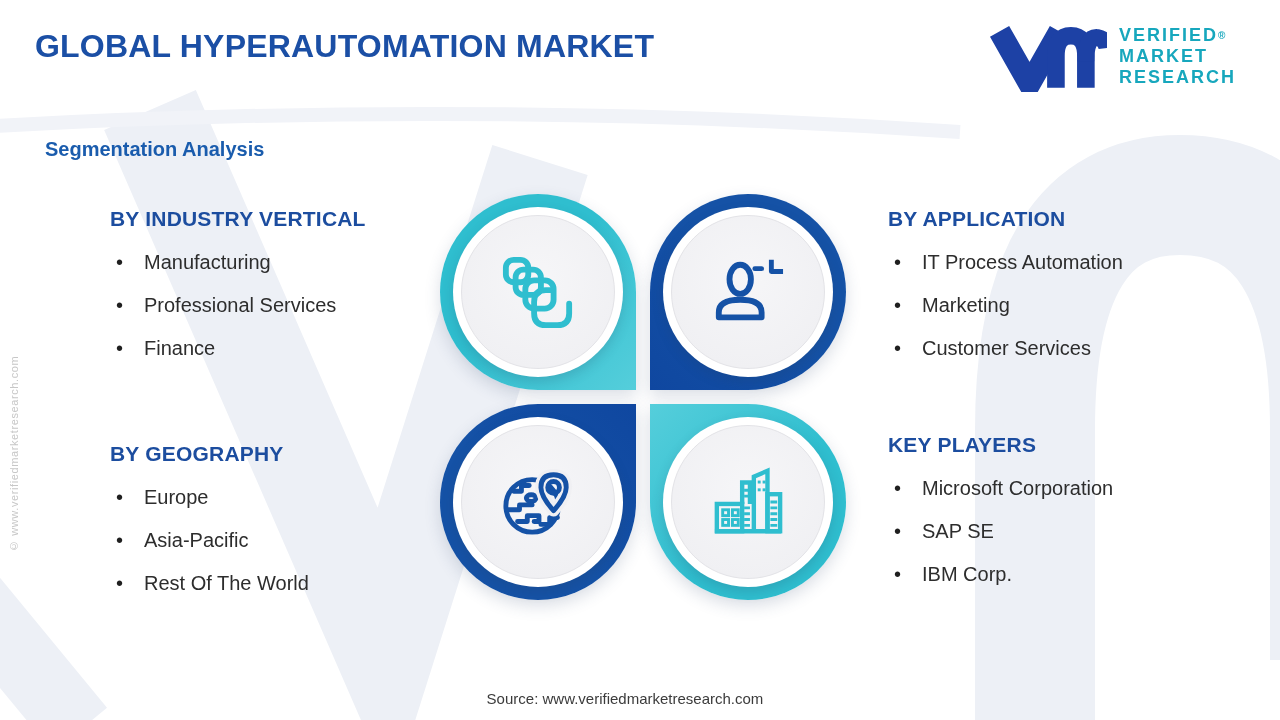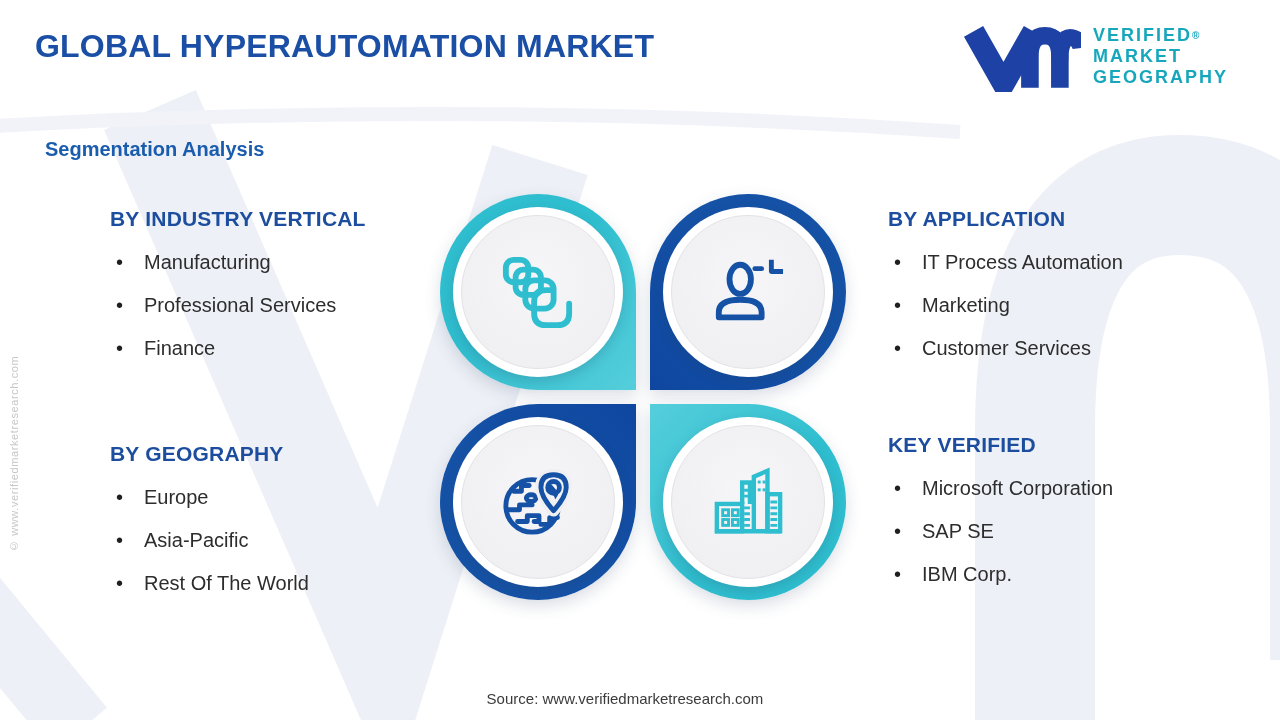--- a/index.html
+++ b/index.html
@@ -19,21 +19,21 @@
     position:absolute;left:8px;top:262px;height:290px;z-index:2;
     writing-mode:vertical-rl;transform:rotate(180deg);
     font-size:11px;color:#c7c7c7;letter-spacing:.6px;
   }
 
   
   .title{
     position:absolute;left:35px;top:28px;z-index:2;
     font-size:32px;font-weight:700;letter-spacing:.2px;color:var(--title-blue);
   }
-  .logo{position:absolute;right:52px;top:20px;z-index:2;display:flex;align-items:center;}
+  .logo{position:absolute;right:44px;top:20px;z-index:2;display:flex;align-items:center;}
   .logo-text{margin-left:12px;color:var(--logo-teal);font-weight:700;
     font-size:18px;line-height:21px;letter-spacing:2px;}
   .logo-text .reg{font-size:10px;vertical-align:top;letter-spacing:0;}
 
   .subtitle{
     position:absolute;left:45px;top:138px;z-index:2;
     font-size:20px;font-weight:700;color:var(--subtitle-blue);
   }
 
   
@@ -98,21 +98,21 @@
 
   <div class="logo">
     <svg width="118" height="72" viewBox="0 0 134 80" aria-hidden="true">
       <path d="M12 12 L46 72 L80 12" fill="none" stroke="var(--logo-navy)" stroke-width="25" stroke-linejoin="miter"></path>
       <path d="M76 76 L76 40 Q76 17 93 17 Q110 17 110 40 L110 76" fill="none" stroke="var(--logo-navy)" stroke-width="20"></path>
       <path d="M110 46 Q110 18 123 19 Q133 21 134 31" fill="none" stroke="var(--logo-navy)" stroke-width="19"></path>
     </svg>
     <div class="logo-text">
       <div><span>VERIFIED</span><span class="reg">®</span></div>
       <div>MARKET</div>
-      <div>GEOGRAPHY</div>
+      <div>RESEARCH</div>
     </div>
   </div>
 
   <div class="subtitle">Segmentation Analysis</div>
 
   <div class="section sec-industry">
     <h3>BY INDUSTRY VERTICAL</h3>
     <ul>
       <li><span>Manufacturing</span></li>
       <li><span>Professional Services</span></li>
@@ -132,21 +132,21 @@
   <div class="section sec-geography">
     <h3>BY GEOGRAPHY</h3>
     <ul>
       <li><span>Europe</span></li>
       <li><span>Asia-Pacific</span></li>
       <li><span>Rest Of The World</span></li>
     </ul>
   </div>
 
   <div class="section sec-players">
-    <h3>KEY VERIFIED</h3>
+    <h3>KEY PLAYERS</h3>
     <ul>
       <li><span>Microsoft Corporation</span></li>
       <li><span>SAP SE</span></li>
       <li><span>IBM Corp.</span></li>
     </ul>
   </div>
 
   <div class="cluster">
 
     <div class="quad quad-tl">

